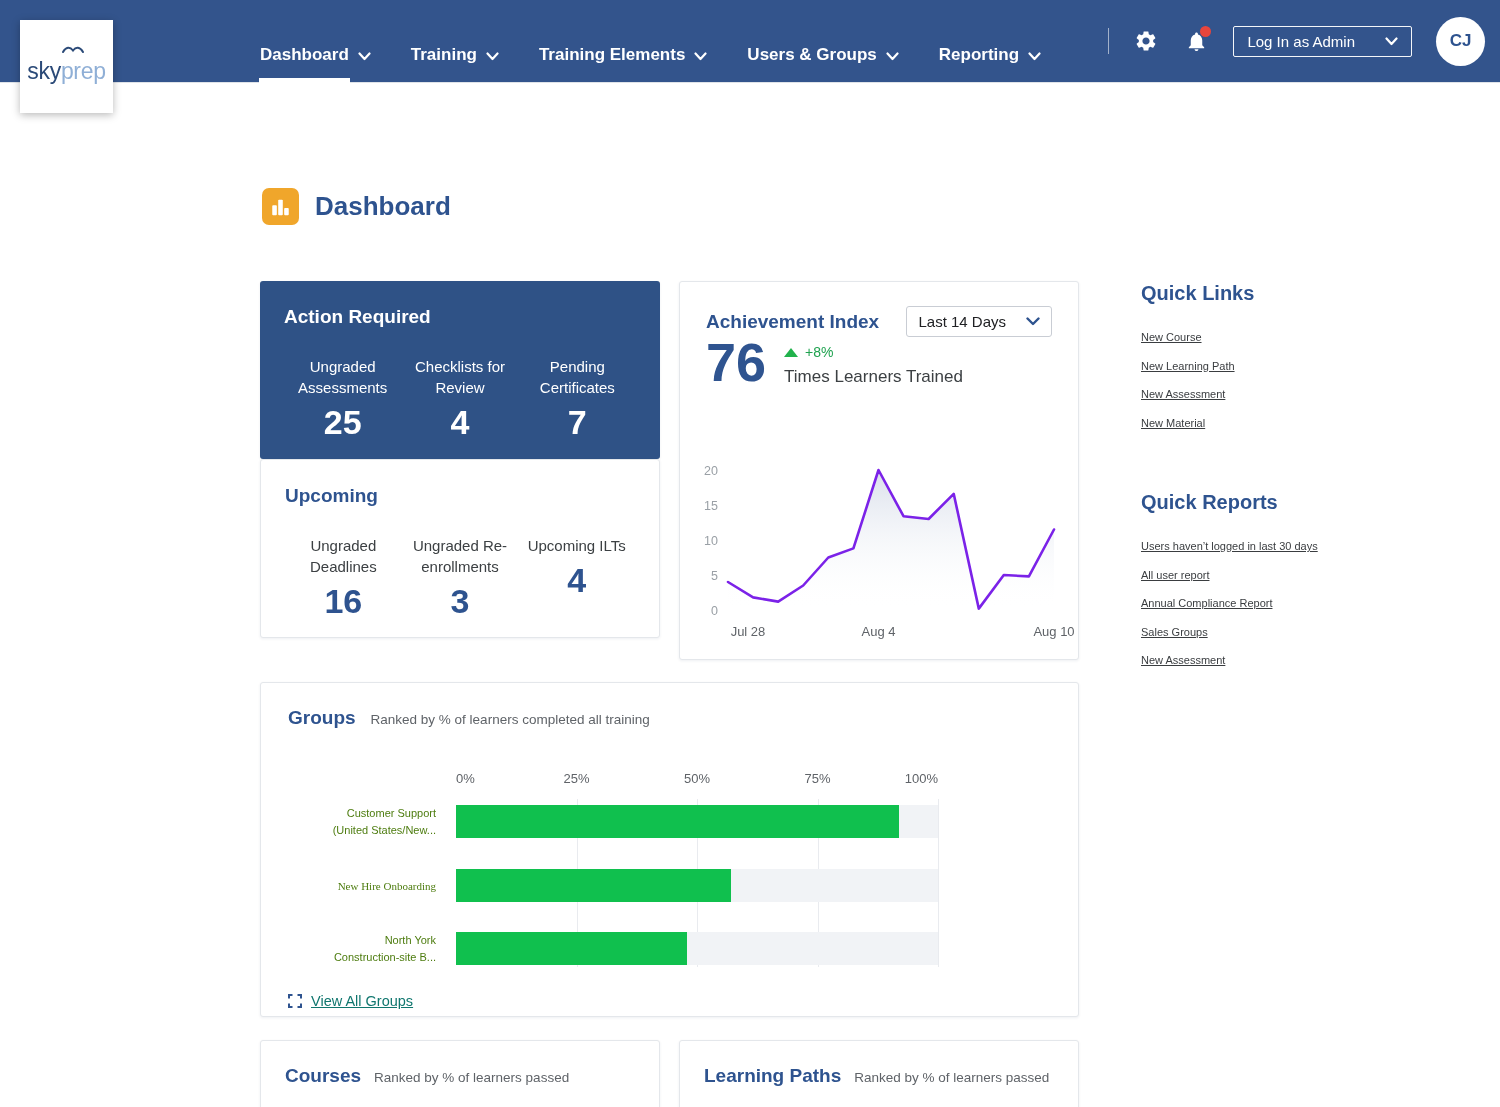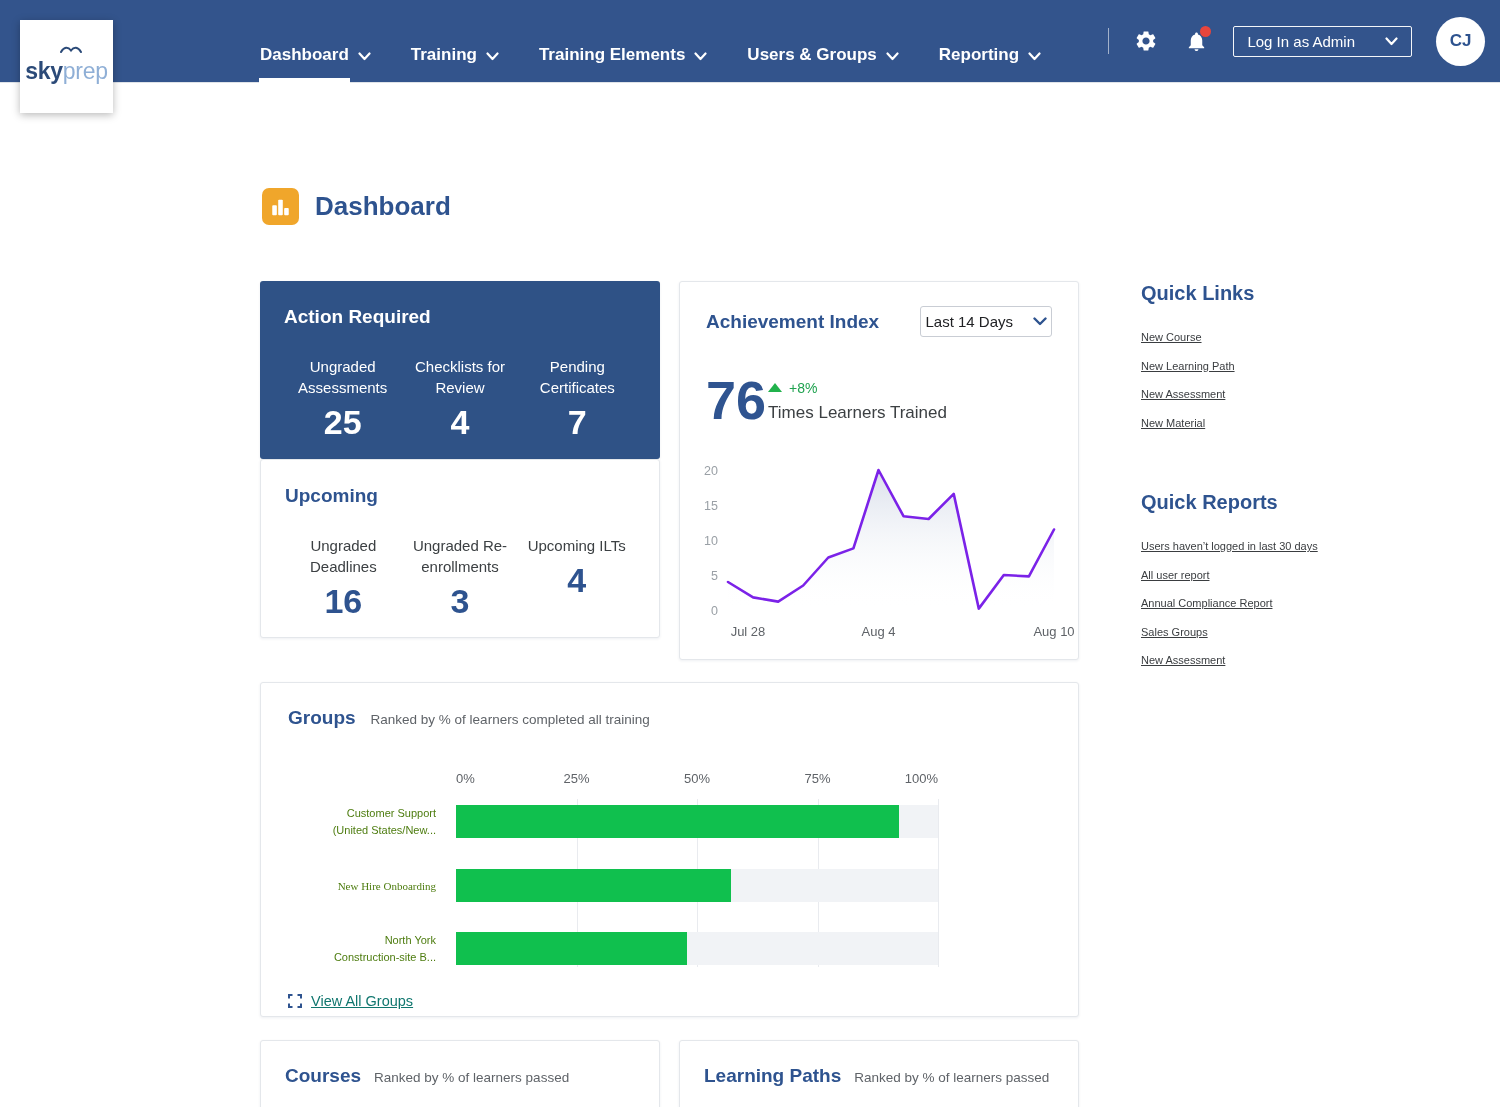--- a/index.html
+++ b/index.html
@@ -7,21 +7,21 @@
   .page { position: relative; width: 1500px; height: 1107px; background: #fff; overflow: hidden; }
 
   
   .navbar { position: absolute; left: 0; top: 0; width: 1500px; height: 83px;
             background: #33548C; display: flex; align-items: center; border-bottom: 1px solid #dfe3e8; }
   .logo-card { position: absolute; left: 20px; top: 20px; width: 93px; height: 93px; background: #fff;
                box-shadow: 0 2px 8px rgba(0,0,0,.28); display: flex; align-items: center; justify-content: center;
                z-index: 5; cursor: pointer; }
   .logo-inner { position: relative; padding-top: 10px; }
   .logo-bird { position: absolute; left: 34px; top: -4px; }
-  .logo-sky  { font-size: 23px; font-weight: 700; color: #2B4A78; letter-spacing: -0.3px; }
+  .logo-sky  { font-size: 23px; font-weight: 400; color: #2B4A78; letter-spacing: -0.3px; }
   .logo-prep { font-size: 23px; font-weight: 400; color: #8FAFD6; letter-spacing: -0.3px; }
 
   .main-nav { display: flex; gap: 40px; margin-left: 260px; align-self: flex-end; padding-bottom: 17px; }
   .nav-item { position: relative; display: flex; align-items: center; gap: 9px; color: #fff;
               font-size: 17px; font-weight: 700; cursor: pointer; white-space: nowrap; }
   .nav-item .chev { margin-top: 2px; }
   .nav-item.active::after { content: ""; position: absolute; left: -1px; right: 21px; bottom: -19px;
                             height: 6px; background: #fff; }
   .nav-right { margin-left: auto; display: flex; align-items: center; gap: 24px; padding-right: 15px; height: 83px; }
   .nav-divider { width: 1px; height: 26px; background: rgba(255,255,255,.55); }
@@ -59,23 +59,23 @@
   .stats-row { display: flex; justify-content: space-between; margin-top: 28px; }
   .stat { flex: 1; text-align: center; }
   .stat-label { font-size: 15px; line-height: 21px; color: #3C4043; max-width: 118px; margin: 0 auto; }
   .card-dark .stat-label { color: #fff; }
   .stat-value { font-size: 34px; font-weight: 700; color: #2E538F; margin-top: 5px; }
   .card-dark .stat-value { color: #fff; }
 
   
   .achv-header { display: flex; align-items: center; justify-content: space-between; }
   .range-select { display: flex; align-items: center; gap: 20px; border: 1px solid #C9CDD4; border-radius: 3px;
-                  background: #fff; padding: 6px 4px; font-size: 15px; color: #202124; cursor: pointer;
+                  background: #fff; padding: 6px 11px; font-size: 15px; color: #202124; cursor: pointer;
                   font-family: inherit; }
-  .achv-big-row { display: flex; align-items: center; gap: 2px; margin-top: 38px; }
+  .achv-big-row { display: flex; align-items: flex-end; gap: 18px; }
   .achv-value { font-size: 54px; font-weight: 700; color: #2F5490; line-height: 50px; }
   .achv-delta-row { display: flex; align-items: center; gap: 7px; padding-top: 2px; }
   .achv-delta { font-size: 14px; color: #1FA24F; }
   .tri-up { width: 0; height: 0; border-left: 7px solid transparent; border-right: 7px solid transparent;
             border-bottom: 9px solid #21B24C; }
   .achv-caption { font-size: 17px; color: #3C4043; margin-top: 7px; }
   .achv-chart { position: absolute; left: 0; top: 168px; width: 400px; height: 200px; }
 
   
   .gcard-header { display: flex; align-items: baseline; gap: 15px; }

